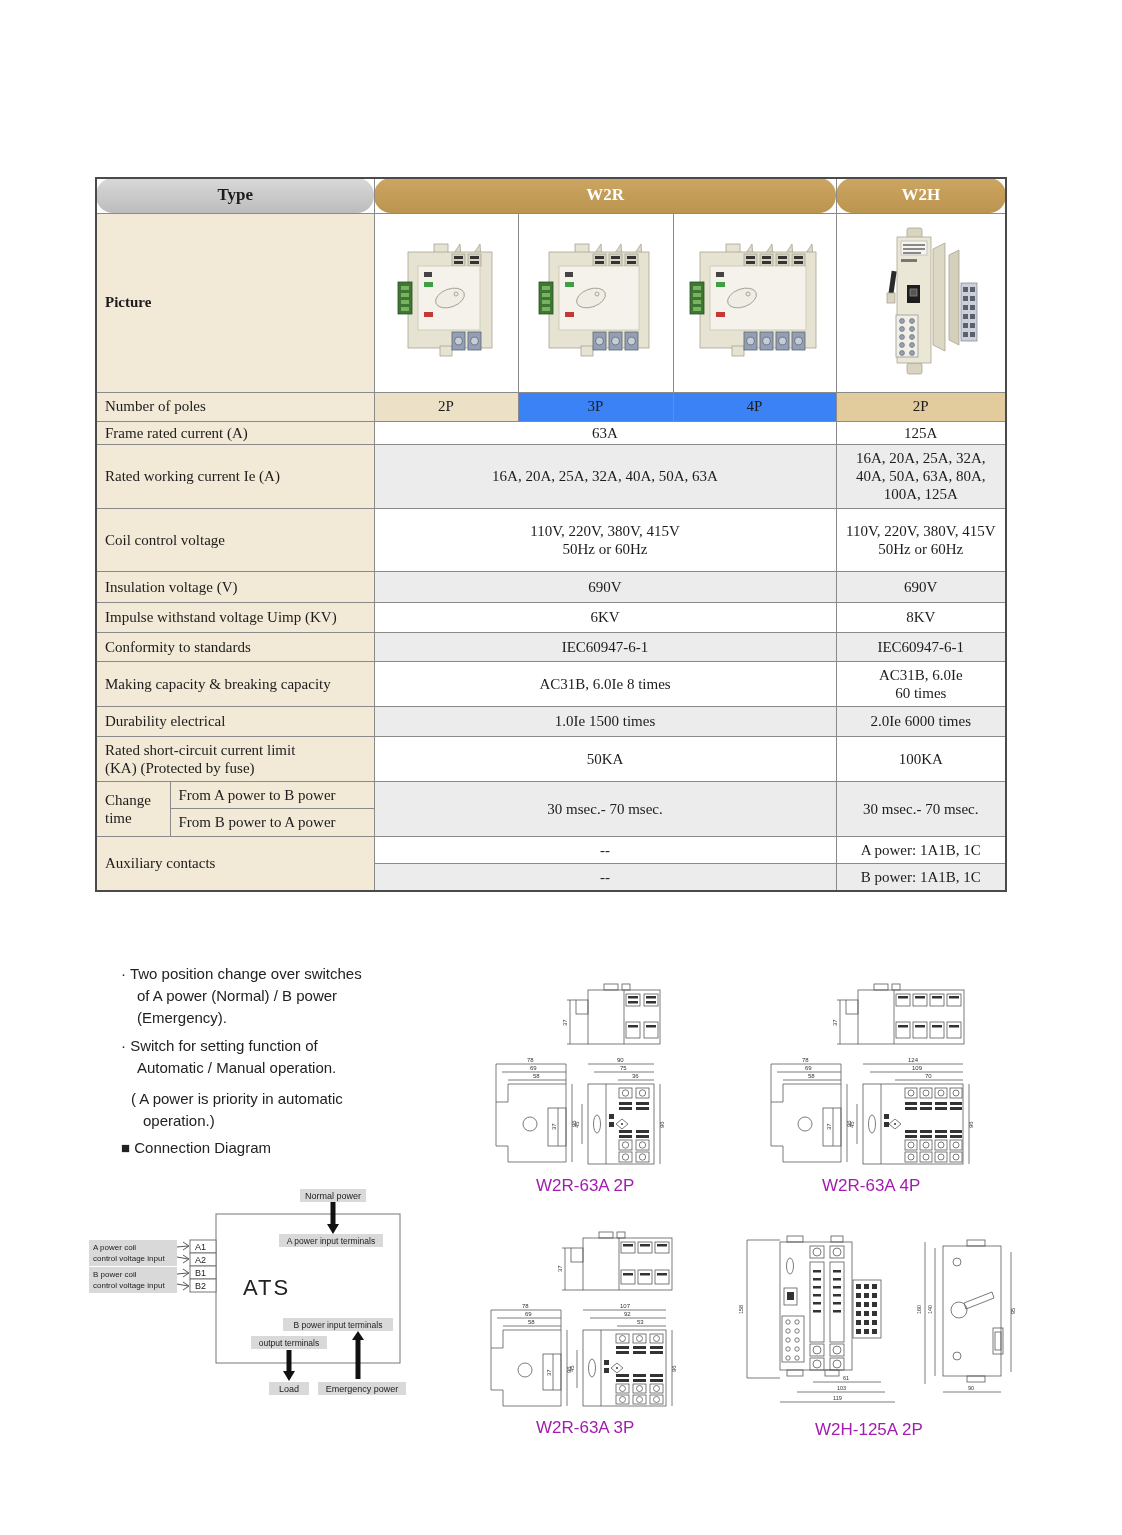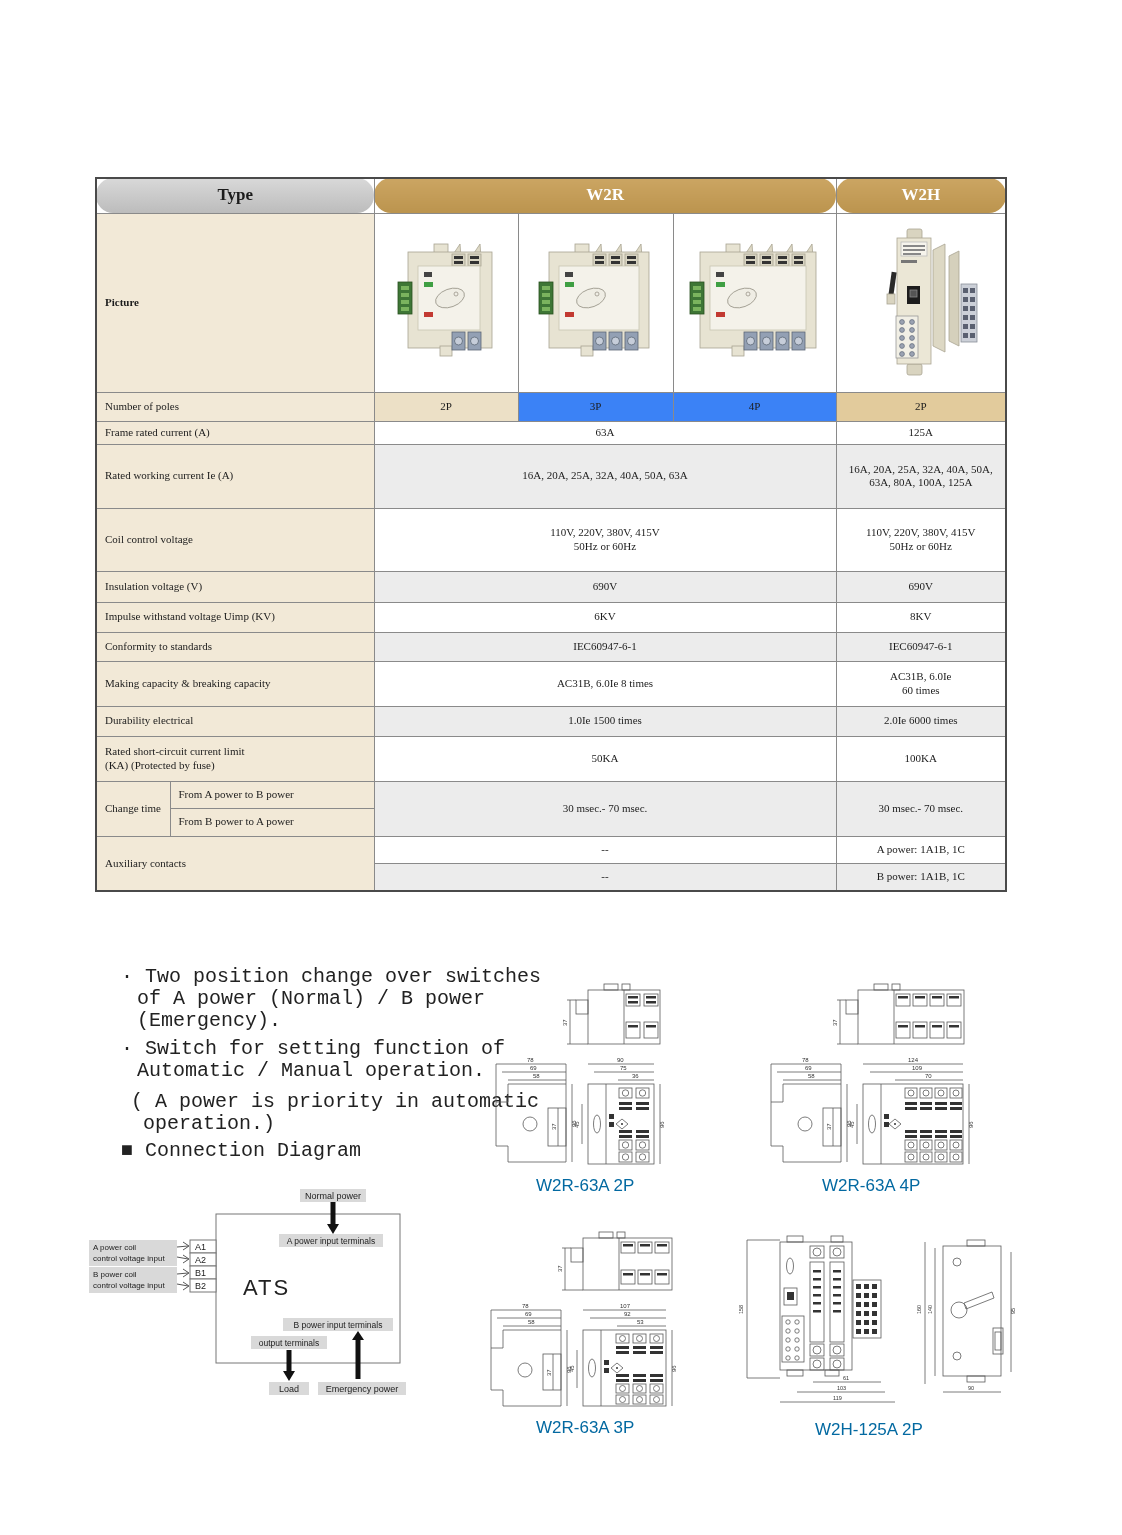--- a/index.html
+++ b/index.html
@@ -3,21 +3,21 @@
 <meta charset="utf-8">
 <style>
   html,body{margin:0;padding:0;background:#fff;}
   #page{position:relative;width:1122px;height:1535px;background:#fff;overflow:hidden;}
 
   
   table.spec{position:absolute;left:95px;top:177px;width:910px;border-collapse:collapse;
     table-layout:fixed;font-family:"Liberation Serif",serif;color:#1c1c1c;}
   table.spec{border:2px solid #4a4a4a;}
   .spec td{border:1px solid #8a8a8a;text-align:center;vertical-align:middle;
-    font-size:11px;line-height:1.22;padding:2px 4px;overflow:hidden;}
+    font-size:15px;line-height:1.22;padding:2px 4px;overflow:hidden;}
   .spec .lbl{background:#f2e9d7;text-align:left;padding-left:8px;}
   .spec .hd{font-weight:bold;font-size:17px;border-radius:17px;}
   .type-hd{background:linear-gradient(#d8d8d8,#bcbcbc);text-align:center;}
   .gold-hd{background:linear-gradient(#cba562,#bb944e);color:#fff;border-bottom:2px solid #4a4a4a;margin-left:30px;}
   .white{background:#fff;}
   .gray{background:#ececec;}
   .tanA{background:#ece0c6;}
   .tanB{background:#3b82f6;}
   .tanD{background:#e2cb9c;}
   .pic{background:#fff;}
@@ -26,24 +26,24 @@
 
   
   .sec-hd{position:absolute;height:27px;line-height:27px;border-radius:13px 0 0 13px;color:#fff;
     font-family:"Liberation Sans",sans-serif;font-weight:bold;font-size:19px;padding-left:24px;box-sizing:border-box;}
   #char-hd{left:107px;top:926px;width:288px;
     background:linear-gradient(90deg,#8276b6 0%,#9187c0 45%,#cfc9e6 82%,rgba(255,255,255,0) 100%);}
   #dim-hd{left:483px;top:926px;width:527px;
     background:linear-gradient(90deg,#8276b6 0%,#9187c0 55%,#b3abd6 85%,#cdc7e4 100%);}
 
   
-  .cl{position:absolute;font-family:Liberation Mono, monospace;font-size:20px;color:#222;white-space:nowrap;}
+  .cl{position:absolute;font-family:Liberation Sans, sans-serif;font-size:15px;color:#222;white-space:nowrap;}
 
   
-  .cap{position:absolute;font-family:"Liberation Sans",sans-serif;font-size:17px;color:#0369a1;white-space:nowrap;}
+  .cap{position:absolute;font-family:"Liberation Sans",sans-serif;font-size:17px;color:#a21caf;white-space:nowrap;}
 
   
   .tech rect,.tech line,.tech path,.tech polygon,.tech ellipse,.tech circle,.tech polyline{
     stroke:#5a5a5a;stroke-width:0.8;fill:none;}
   .tech .dk{fill:#333;stroke:none;}
   .tech text{fill:#333;stroke:none;font-family:"Liberation Sans",sans-serif;font-size:6px;}
   .tech .d55{font-size:5.5px;}
 
   
   .diag text{font-family:"Liberation Sans",sans-serif;fill:#222;}

